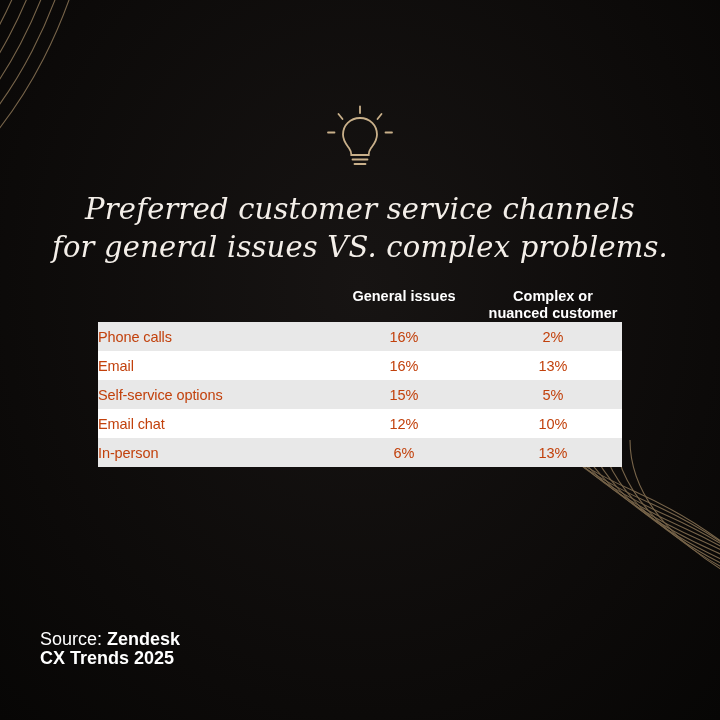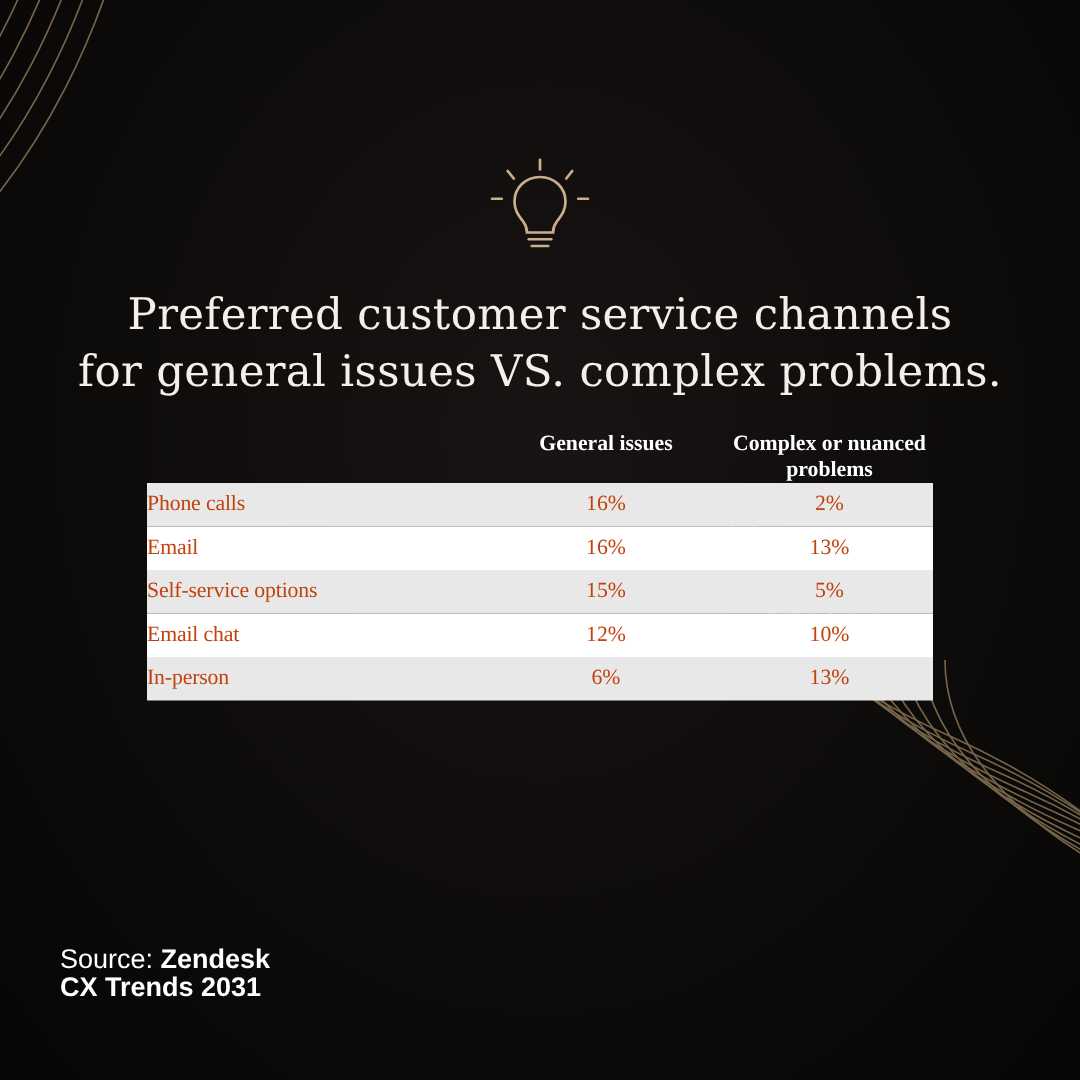--- a/index.html
+++ b/index.html
@@ -41,29 +41,29 @@
     top: 190px;
     left: 0;
     width: 720px;
     text-align: center;
     color: #f4efe9;
     font-family: "DejaVu Serif", "Liberation Serif", serif;
     font-size: 29px;
     line-height: 38px;
     font-weight: 400;
     letter-spacing: 0.2px;
+    font-style: italic;
   }
   .title .line2 { display: block; }
 
   .table-wrap {
     position: absolute;
     top: 288px;
     left: 98px;
     width: 524px;
-    font-family: Liberation Serif, serif;
   }
   table.data {
     border-collapse: collapse;
     width: 524px;
     table-layout: fixed;
   }
   table.data th, table.data td {
     padding: 0;
   }
   thead th {
@@ -157,21 +157,21 @@
     <span>Preferred customer service channels</span>
     <span class="line2">for general issues VS. complex problems.</span>
   </div>
 
   <div class="table-wrap">
     <table class="data">
       <thead>
         <tr>
           <th class="col-label"></th>
           <th class="col-a">General issues</th>
-          <th class="col-b">Complex or nuanced problems</th>
+          <th class="col-b">Complex or nuanced customer</th>
         </tr>
       </thead>
       <tbody>
         <tr class="odd">
           <td class="label">Phone calls</td>
           <td class="val">16%</td>
           <td class="val">2%</td>
         </tr>
         <tr class="even">
           <td class="label">Email</td>
@@ -192,16 +192,16 @@
           <td class="label">In-person</td>
           <td class="val">6%</td>
           <td class="val">13%</td>
         </tr>
       </tbody>
     </table>
   </div>
 
   <div class="source">
     <div><span>Source: </span><span class="b">Zendesk</span></div>
-    <div class="b">CX Trends 2031</div>
+    <div class="b">CX Trends 2025</div>
   </div>
 
 </div>
 
 </body></html>

